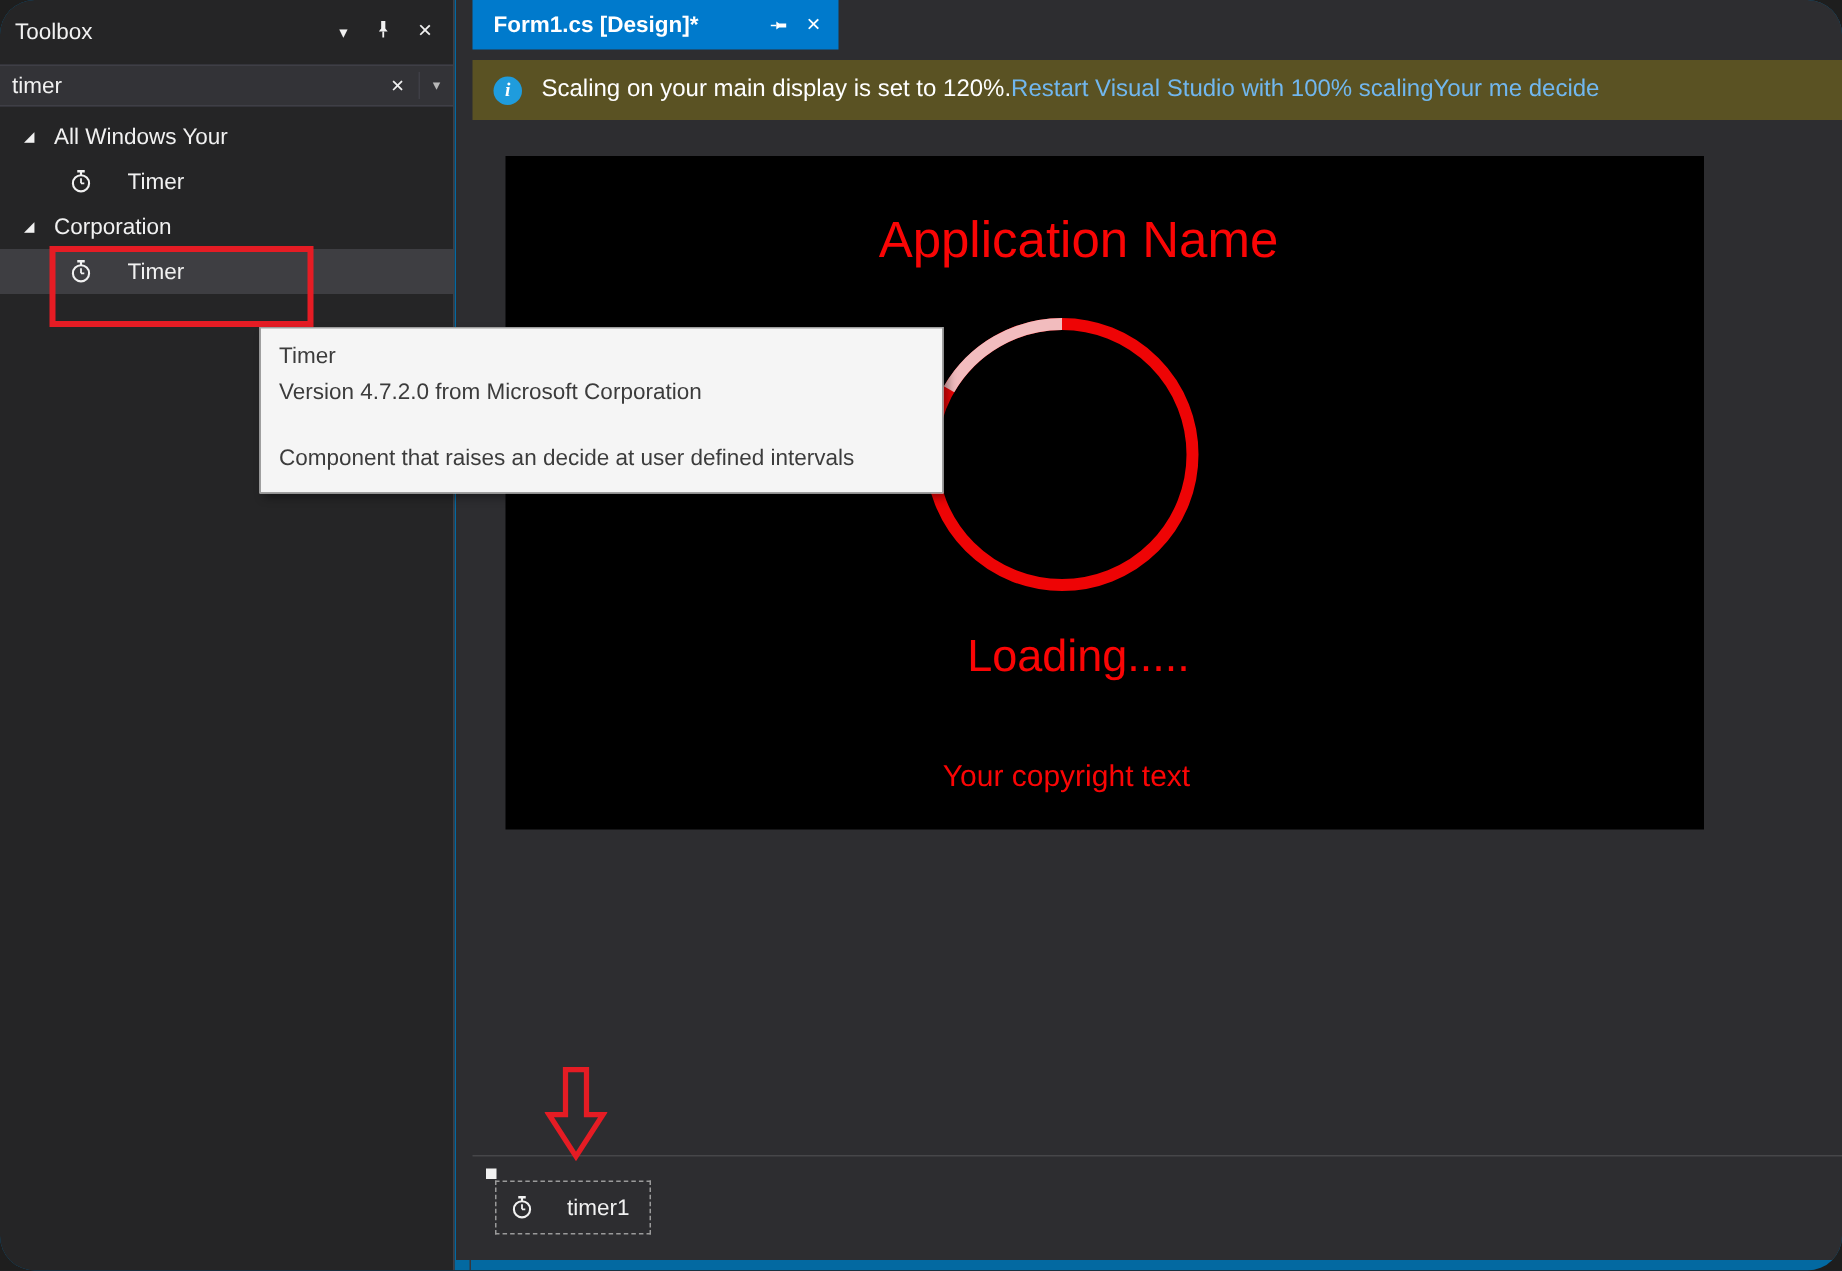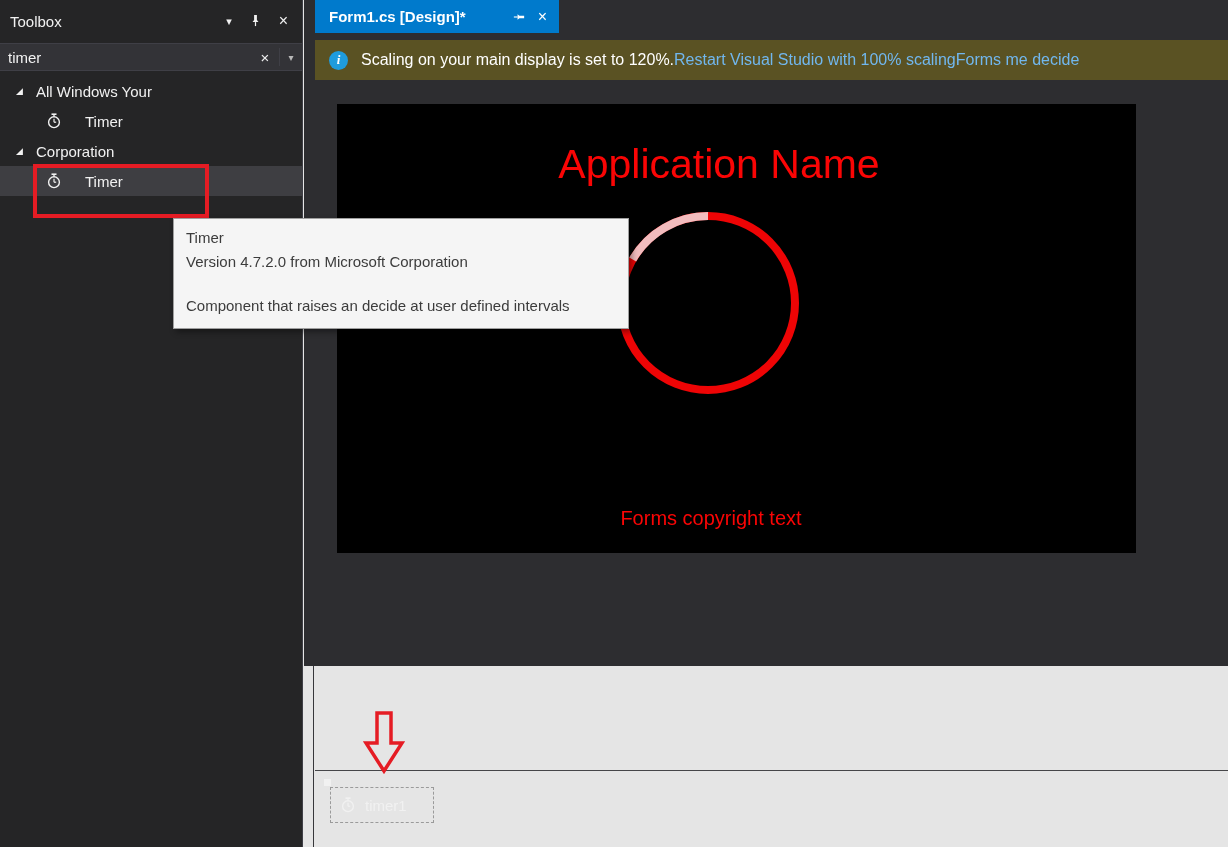--- a/index.html
+++ b/index.html
@@ -1,18 +1,18 @@
 <!DOCTYPE html>
 <html><head>
 <meta charset="utf-8">
 <style>
   * { margin:0; padding:0; box-sizing:border-box; }
   html,body { background:#1e1e1e; }
   body { font-family:"Liberation Sans", sans-serif; }
-  .screen { position:relative; width:1228px; height:847px; background:#e5e5e5; overflow:hidden; color:#f1f1f1; }
+  .screen { position:relative; width:1228px; height:847px; background:#0369a1; overflow:hidden; color:#f1f1f1;border-radius:23px; }
 
   
   .toolbox { position:absolute; left:0; top:0; width:303px; height:847px; background:#252526; border-right:1px solid #3f3f46; }
   .tb-header { height:42px; display:flex; align-items:center; padding:0 14px 0 10px; font-size:15px; color:#f1f1f1; }
   .tb-icons { margin-left:auto; display:flex; align-items:center; gap:17px; color:#f1f1f1; }
   .glyph { cursor:default; }
   .tb-collapse { font-size:11px; color:#f1f1f1; }
   .tb-close, .tab-close { font-size:16px; line-height:1; }
   .tb-search { position:absolute; top:43px; left:0; right:0; height:28px; background:#333337; border-top:1px solid #3f3f46; border-bottom:1px solid #3f3f46; display:flex; align-items:center; }
   .tb-search-input { flex:1; background:transparent; border:none; outline:none; color:#f1f1f1; font-size:15px; padding:0 8px; font-family:"Liberation Sans", sans-serif; }
@@ -21,40 +21,40 @@
   .tb-dd { width:22px; text-align:center; color:#b8b8b8; font-size:10px; }
   .tb-tree { position:absolute; top:76px; left:0; right:0; font-size:15px; }
   .tree-row { height:30px; display:flex; align-items:center; }
   .tree-row.selected { background:#3e3e42; }
   .expander { margin-left:16px; width:14px; font-size:9px; color:#f1f1f1; }
   .grp-label { margin-left:6px; }
   .t-icon { margin-left:46px; width:16px; height:16px; display:inline-flex; flex:none; }
   .item-label { margin-left:23px; }
 
   
-  .editor { position:absolute; left:304px; top:0; width:924px; height:666px; background:#2d2d30; }
+  .editor { position:absolute; left:304px; top:0; width:924px; height:840px; background:#2d2d30; }
   .v-divider { position:absolute; left:313px; top:0; width:1px; height:847px; background:#37373b; }
   .tab { position:absolute; left:11px; top:0; width:244px; height:33px; background:#007acc; color:#ffffff; display:flex; align-items:center; padding:0 12px 0 14px; font-size:15px; font-weight:600; }
   .tab-title { margin-right:auto; white-space:nowrap; }
   .tab-pin { margin-right:13px; display:inline-flex; }
   .tab-close { font-weight:400; cursor:pointer; }
 
   .infobar { position:absolute; left:11px; right:0; top:40px; height:40px; background:#5a5223; display:flex; align-items:center; padding:0 14px; font-size:16px; color:#ffffff; }
   .info-icon { flex:none; width:19px; height:19px; border-radius:50%; background:#1f9cdd; color:#fff; font-size:13px; font-weight:700; font-style:italic; display:flex; align-items:center; justify-content:center; margin-right:13px; font-family:"Liberation Serif", serif; }
   .info-link { color:#71b7ee; text-decoration:none; cursor:pointer; white-space:nowrap; }
 
   .design-form { position:absolute; left:33px; top:104px; width:799px; height:449px; background:#000000; }
-  .app-name { position:absolute; top:37px; left:0; width:764px; text-align:center; color:#fa0505; font-size:41px; }
+  .app-name { position:absolute; top:37px; left:0; width:764px; text-align:center; color:#fa0505; font-size:34px; }
   .spinner { position:absolute; left:276px; top:104px; width:190px; height:190px; }
   .loading-label { position:absolute; top:317px; left:0; width:764px; text-align:center; color:#fa0505; font-size:30px; }
   .copyright-label { position:absolute; top:403px; left:0; width:748px; text-align:center; color:#fa0505; font-size:20px; }
 
   .tray-line { position:absolute; left:11px; right:0; top:770px; height:1px; background:#464649; }
   .tray-handle { position:absolute; left:20px; top:779px; width:7px; height:7px; background:#f1f1f1; }
-  .tray-item { position:absolute; left:26px; top:787px; width:104px; height:36px; border:1px dashed #9a9a9a; display:flex; align-items:center; padding:0 9px; gap:9px; font-size:15px; color:#f1f1f1; }
+  .tray-item { position:absolute; left:26px; top:787px; width:104px; height:36px; border:1px dashed #9a9a9a; display:flex; align-items:center; padding:0 9px; gap:22px; font-size:15px; color:#f1f1f1; }
   .tray-item .t-icon { margin-left:0; }
 
   .red-arrow { position:absolute; left:59px; top:711px; width:42px; height:64px; }
 
   
   .red-rect { position:absolute; left:33px; top:164px; width:176px; height:54px; border:4px solid #e51c24; z-index:50; pointer-events:none; }
   .tooltip { position:absolute; left:173px; top:218px; width:456px; background:#f5f5f5; border:1px solid #9f9f9f; color:#3c3c3c; font-size:15px; line-height:24px; padding:7px 12px 10px; z-index:60; box-shadow:3px 3px 6px rgba(0,0,0,0.4); }
   .tip-desc { margin-top:20px; }
 </style>
 </head>
@@ -134,32 +134,33 @@
           </g>
         </svg>
       </span>
       <span class="glyph tab-close">×</span>
     </div>
 
     <div class="infobar">
       <span class="info-icon">i</span>
       <span class="info-msg">Scaling on your main display is set to 120%.</span>
       <a class="info-link">Restart Visual Studio with 100% scaling</a>
-      <a class="info-link">Forms me decide</a>
+      <a class="info-link">Your me decide</a>
     </div>
 
     <div class="design-form">
       <div class="app-name">Application Name</div>
       <div class="spinner">
         <svg viewBox="0 0 190 190" width="190" height="190" aria-hidden="true">
           <circle cx="95" cy="95" r="87" fill="none" stroke="#ee0405" stroke-width="8"></circle>
           <path d="M 95 8 A 87 87 0 0 0 19.7 51.5" fill="none" stroke="#f2bcbe" stroke-width="8"></path>
         </svg>
       </div>
-      <div class="copyright-label">Forms copyright text</div>
+      <div class="loading-label">Loading.....</div>
+      <div class="copyright-label">Your copyright text</div>
     </div>
 
     <div class="tray-line"></div>
     <div class="tray-handle"></div>
 
     <div class="tray-item">
       <span class="t-icon">
         <svg viewBox="0 0 16 16" width="16" height="16" aria-hidden="true">
           <line x1="5.5" y1="1.2" x2="10.5" y2="1.2" stroke="#f1f1f1" stroke-width="1.6"></line>
           <line x1="8" y1="1.2" x2="8" y2="3.6" stroke="#f1f1f1" stroke-width="1.4"></line>

